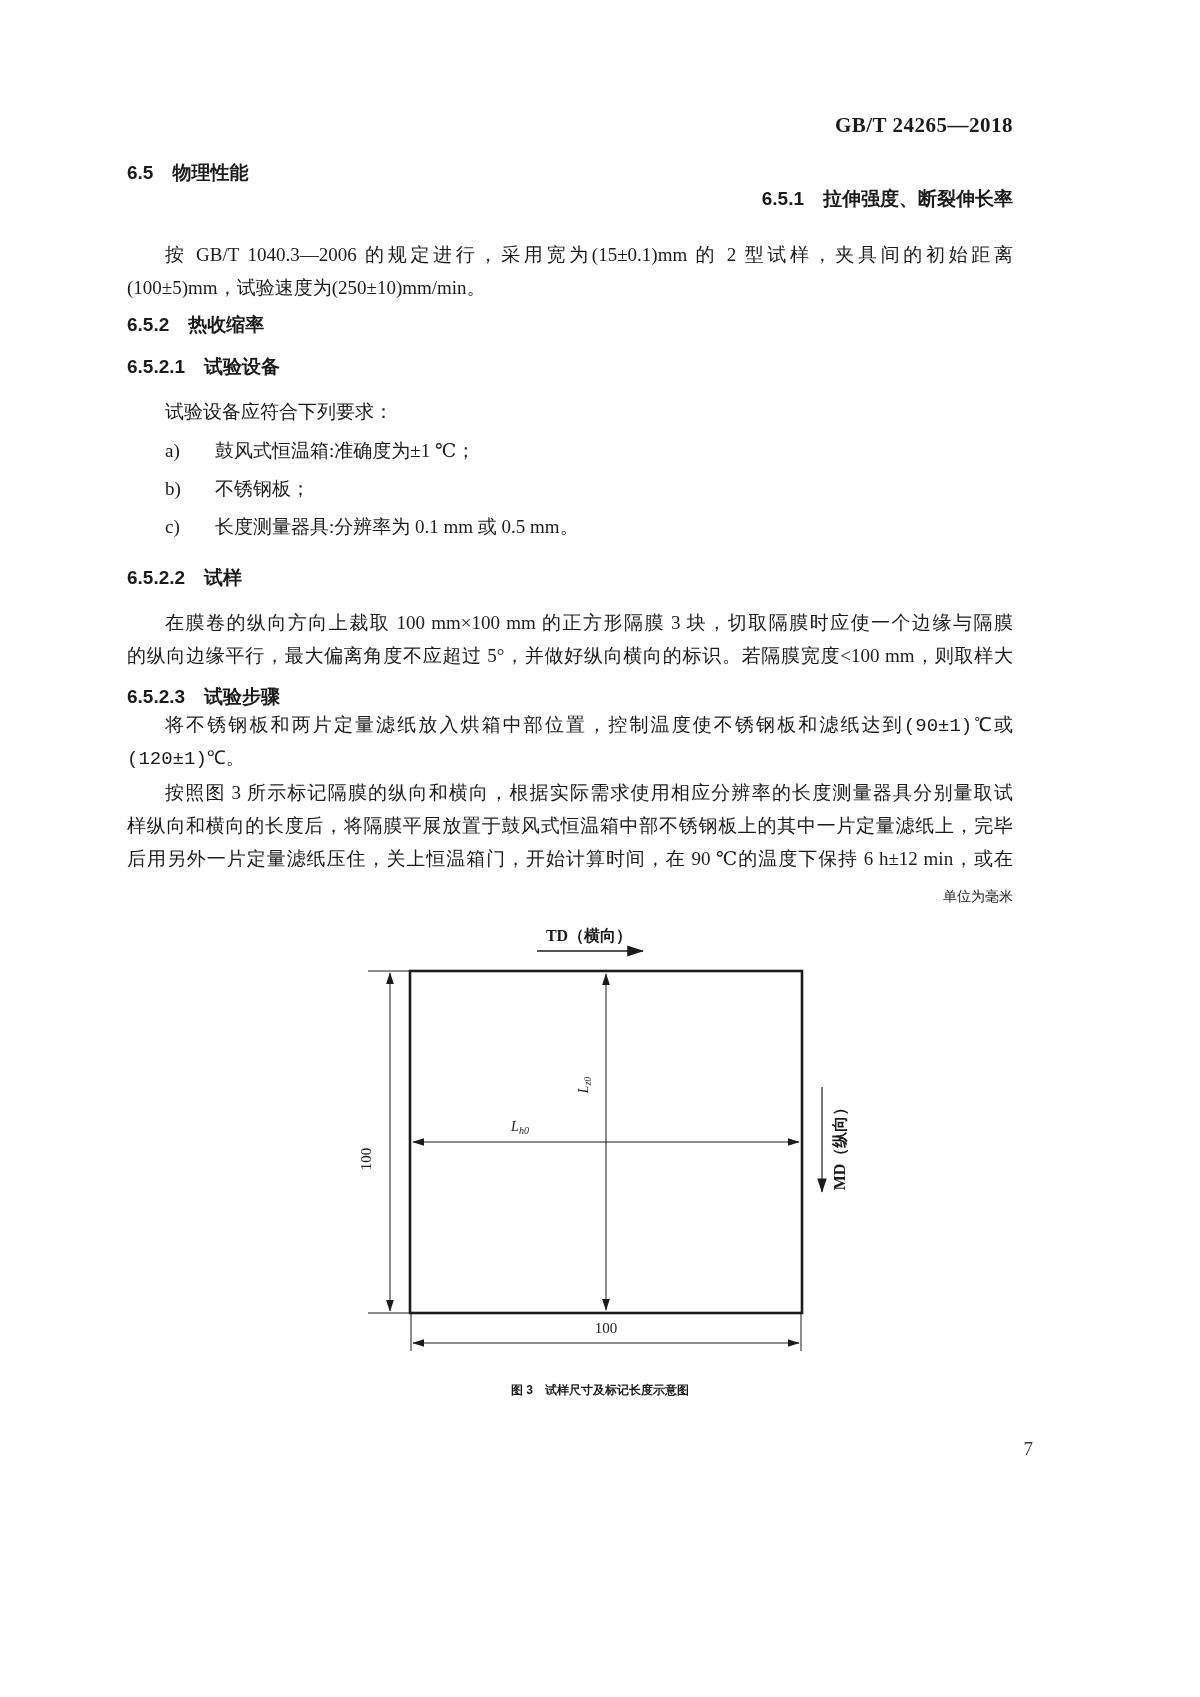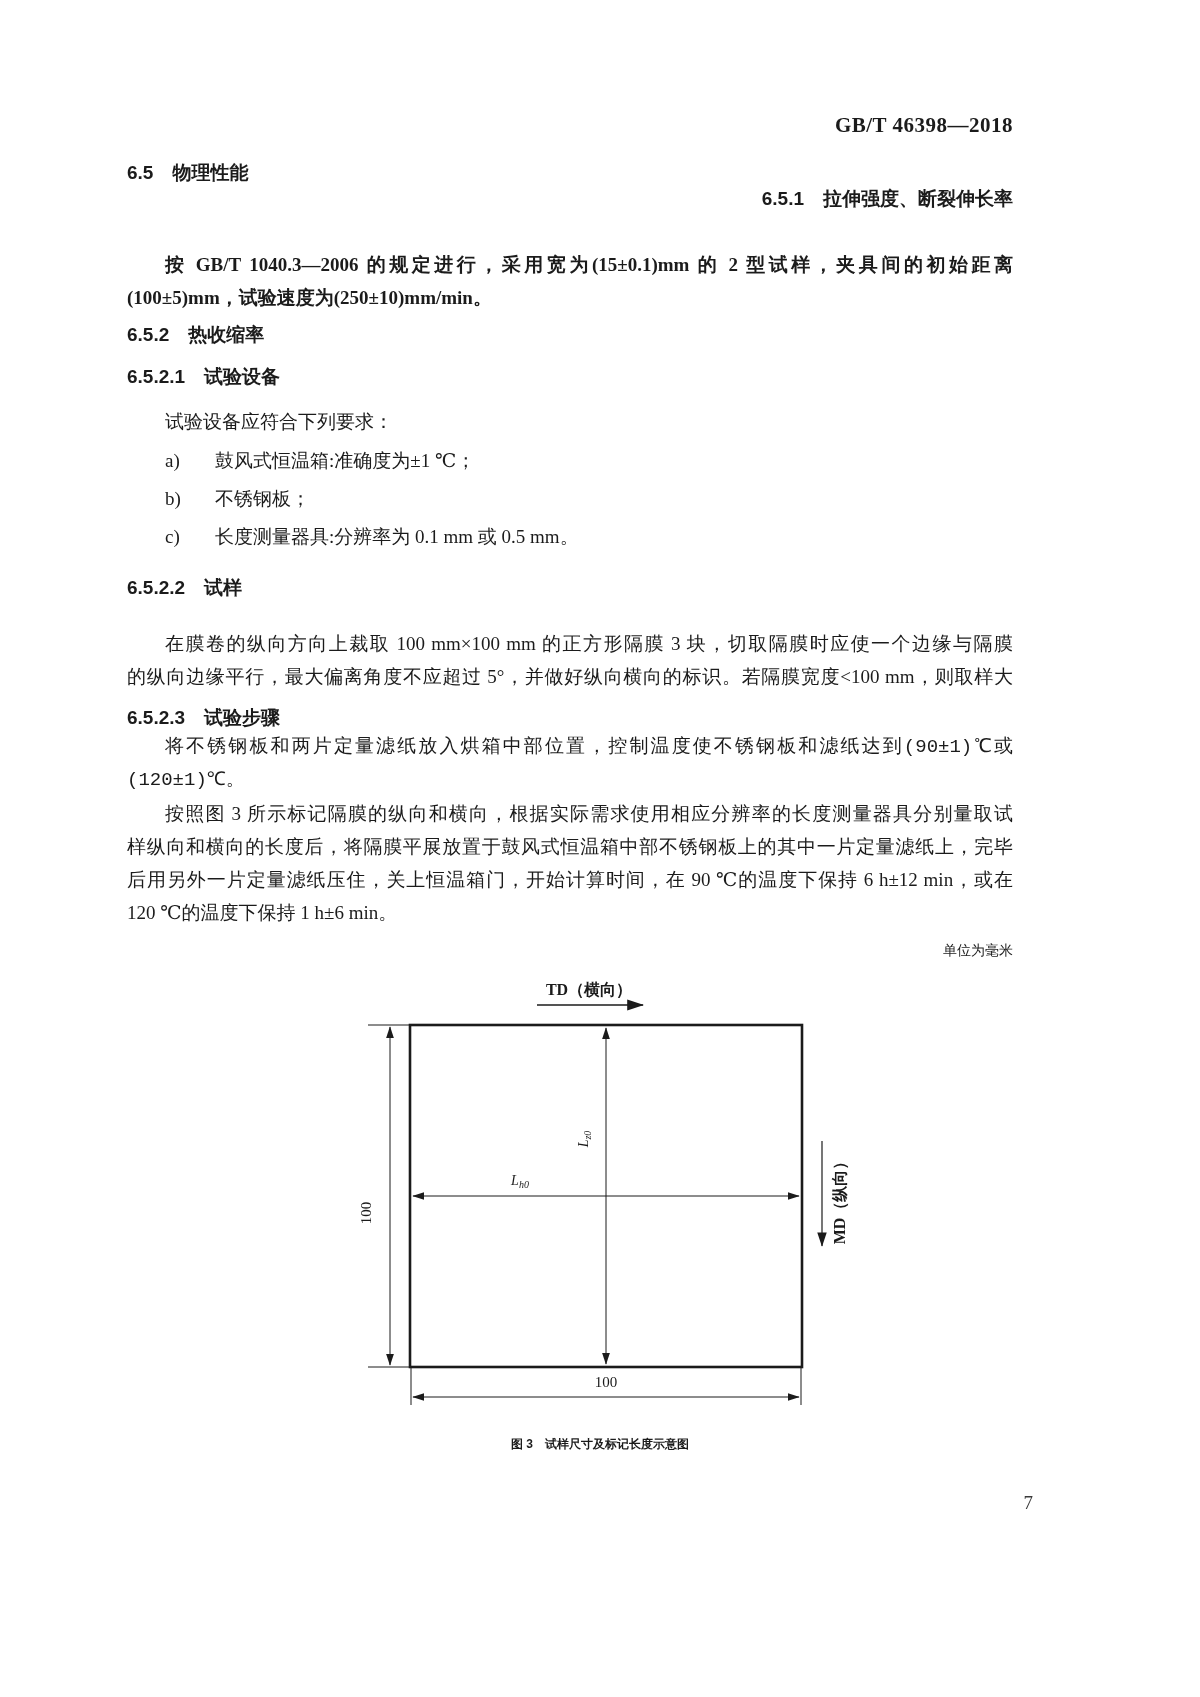--- a/index.html
+++ b/index.html
@@ -40,22 +40,22 @@
   .jl{
     line-height:33px;
     text-align:justify;
     text-align-last:justify;
     text-justify:inter-character;
     overflow:hidden;
     white-space:nowrap;
   }
   .jl.last{text-align-last:left;white-space:normal;}
   .indent{ text-indent:38px; }
-  .p1{margin-top:36px;font-weight:bold;}
-  .p2{margin-top:26px;}
+  .p1{margin-top:26px;}
+  .p2{margin-top:15px;}
   .p3{margin-top:0;font-family:Liberation Mono, monospace;}
   .p4{margin-top:0;}
   .intro{margin-top:15px;line-height:33px;text-indent:38px;}
   .list{margin-top:6px;}
   .li{display:flex;line-height:33px;margin-top:5px;}
   .li:first-child{margin-top:0;}
   .li .lbl{flex:0 0 50px;margin-left:38px;}
   .li .txt{flex:1;}
   .unit-note{
     margin-top:10px;
@@ -91,21 +91,21 @@
     font-size:19px;
     line-height:26px;
     color:#3a3a3a;
   }
 </style>
 </head>
 <body>
 
 <div class="page">
 
-  <div class="hdr">GB/T 46398—2018</div>
+  <div class="hdr">GB/T 24265—2018</div>
 
   <h2 class="h h65">6.5　物理性能</h2>
   <h3 class="h h651">6.5.1　拉伸强度、断裂伸长率</h3>
 
   <div class="para p1">
     <div class="jl indent">按 GB/T 1040.3—2006 的规定进行，采用宽为(15±0.1)mm 的 2 型试样，夹具间的初始距离</div>
     <div class="jl last">(100±5)mm，试验速度为(250±10)mm/min。</div>
   </div>
 
   <h3 class="h h652">6.5.2　热收缩率</h3>
@@ -139,21 +139,20 @@
 
   <div class="para p3">
     <div class="jl indent">将不锈钢板和两片定量滤纸放入烘箱中部位置，控制温度使不锈钢板和滤纸达到(90±1)℃或</div>
     <div class="jl last">(120±1)℃。</div>
   </div>
 
   <div class="para p4">
     <div class="jl indent">按照图 3 所示标记隔膜的纵向和横向，根据实际需求使用相应分辨率的长度测量器具分别量取试</div>
     <div class="jl">样纵向和横向的长度后，将隔膜平展放置于鼓风式恒温箱中部不锈钢板上的其中一片定量滤纸上，完毕</div>
     <div class="jl">后用另外一片定量滤纸压住，关上恒温箱门，开始计算时间，在 90 ℃的温度下保持 6 h±12 min，或在</div>
-    <div class="jl last">120 ℃的温度下保持 1 h±6 min。</div>
   </div>
 
   <div class="unit-note">单位为毫米</div>
 
   <svg class="fig" width="510" height="445" viewBox="0 0 510 445" xmlns="http://www.w3.org/2000/svg">
     <defs>
       <marker id="ah" viewBox="0 0 10 8" refX="9.4" refY="4" markerWidth="12" markerHeight="9.6" orient="auto-start-reverse">
         <path d="M0,0.7 L10,4 L0,7.3 Z" fill="#1b1b1b"></path>
       </marker>
     </defs>

